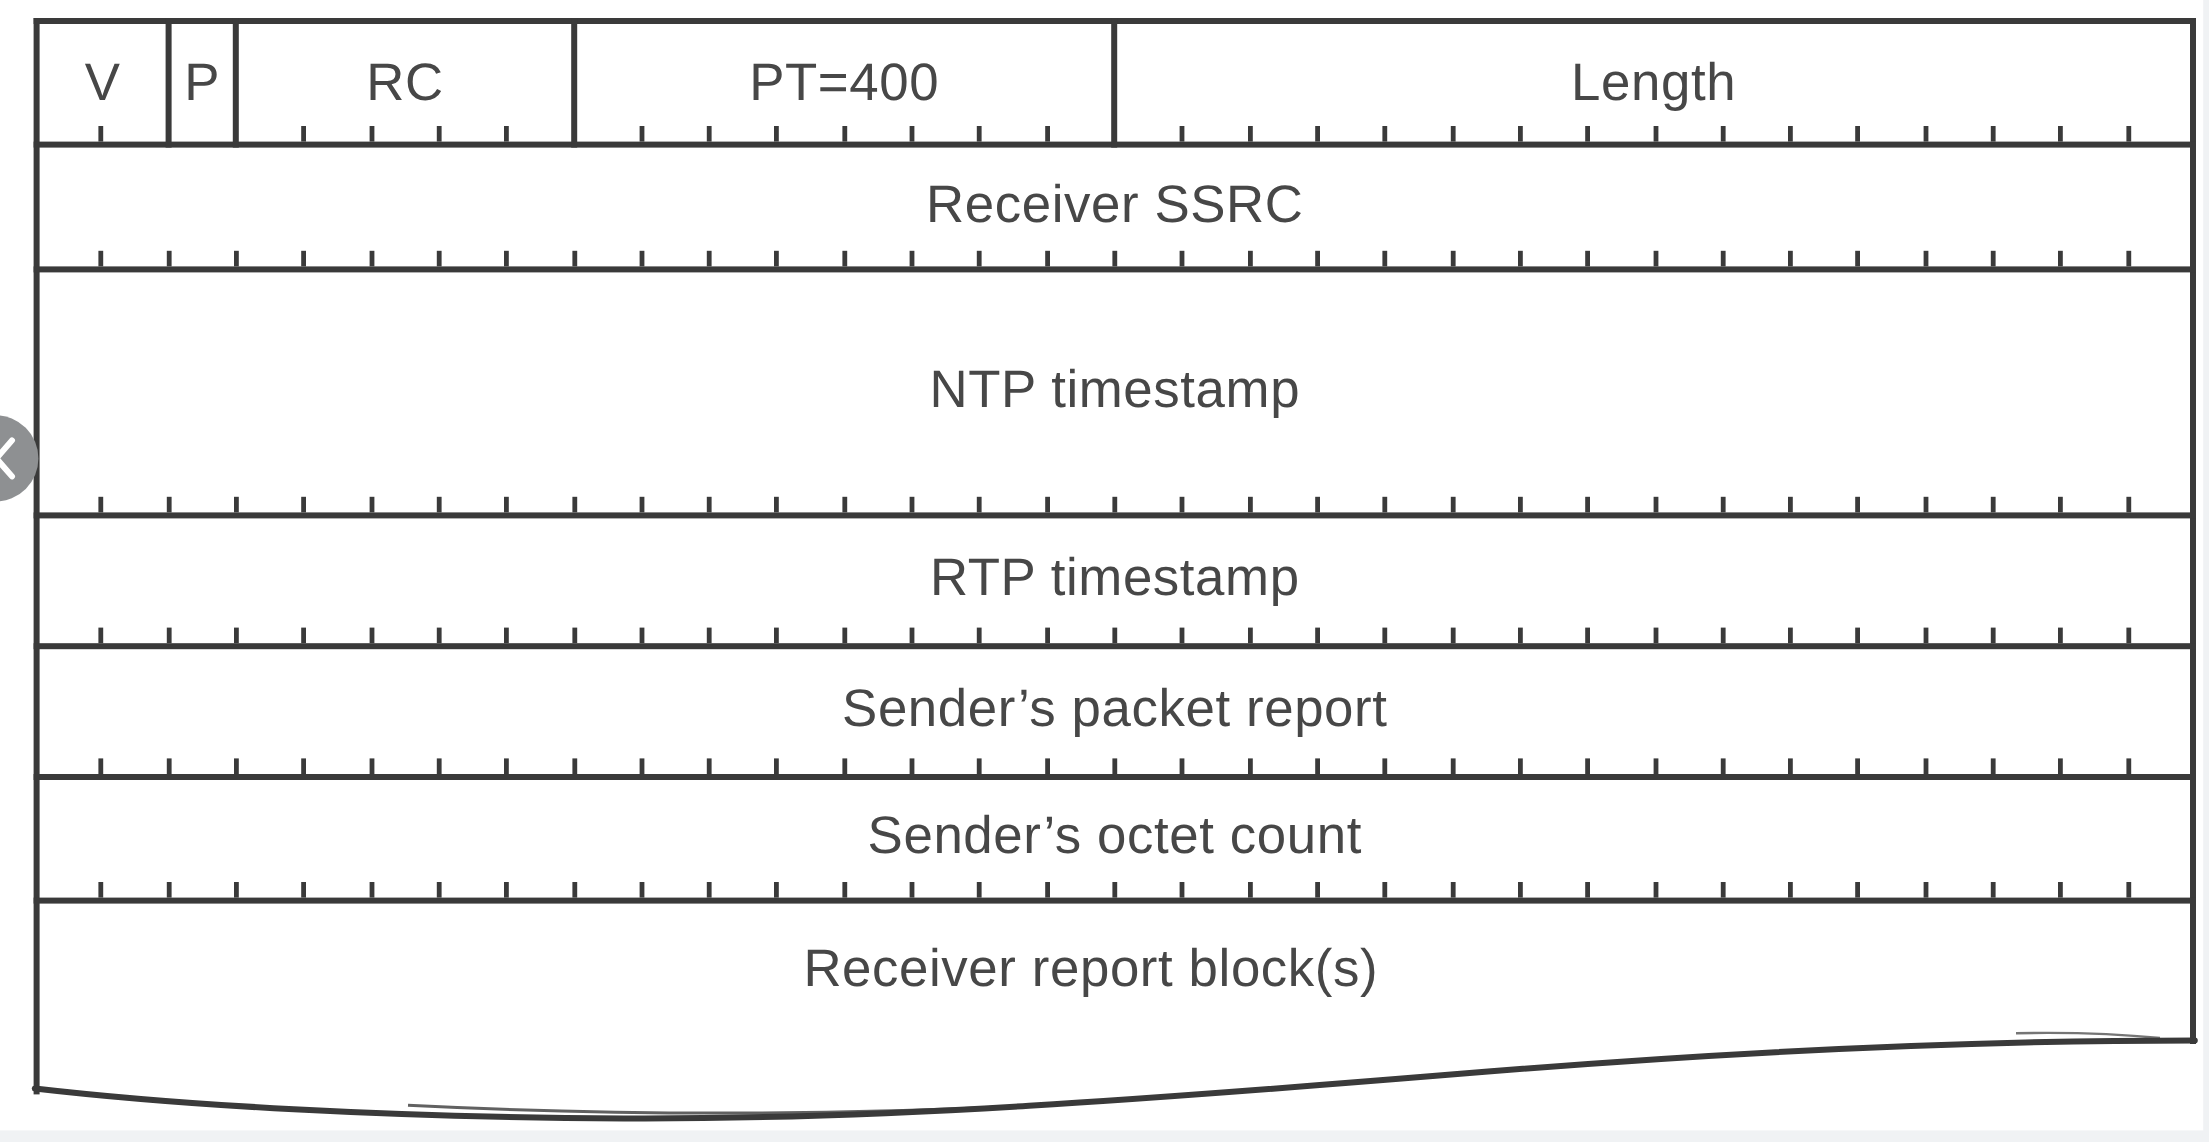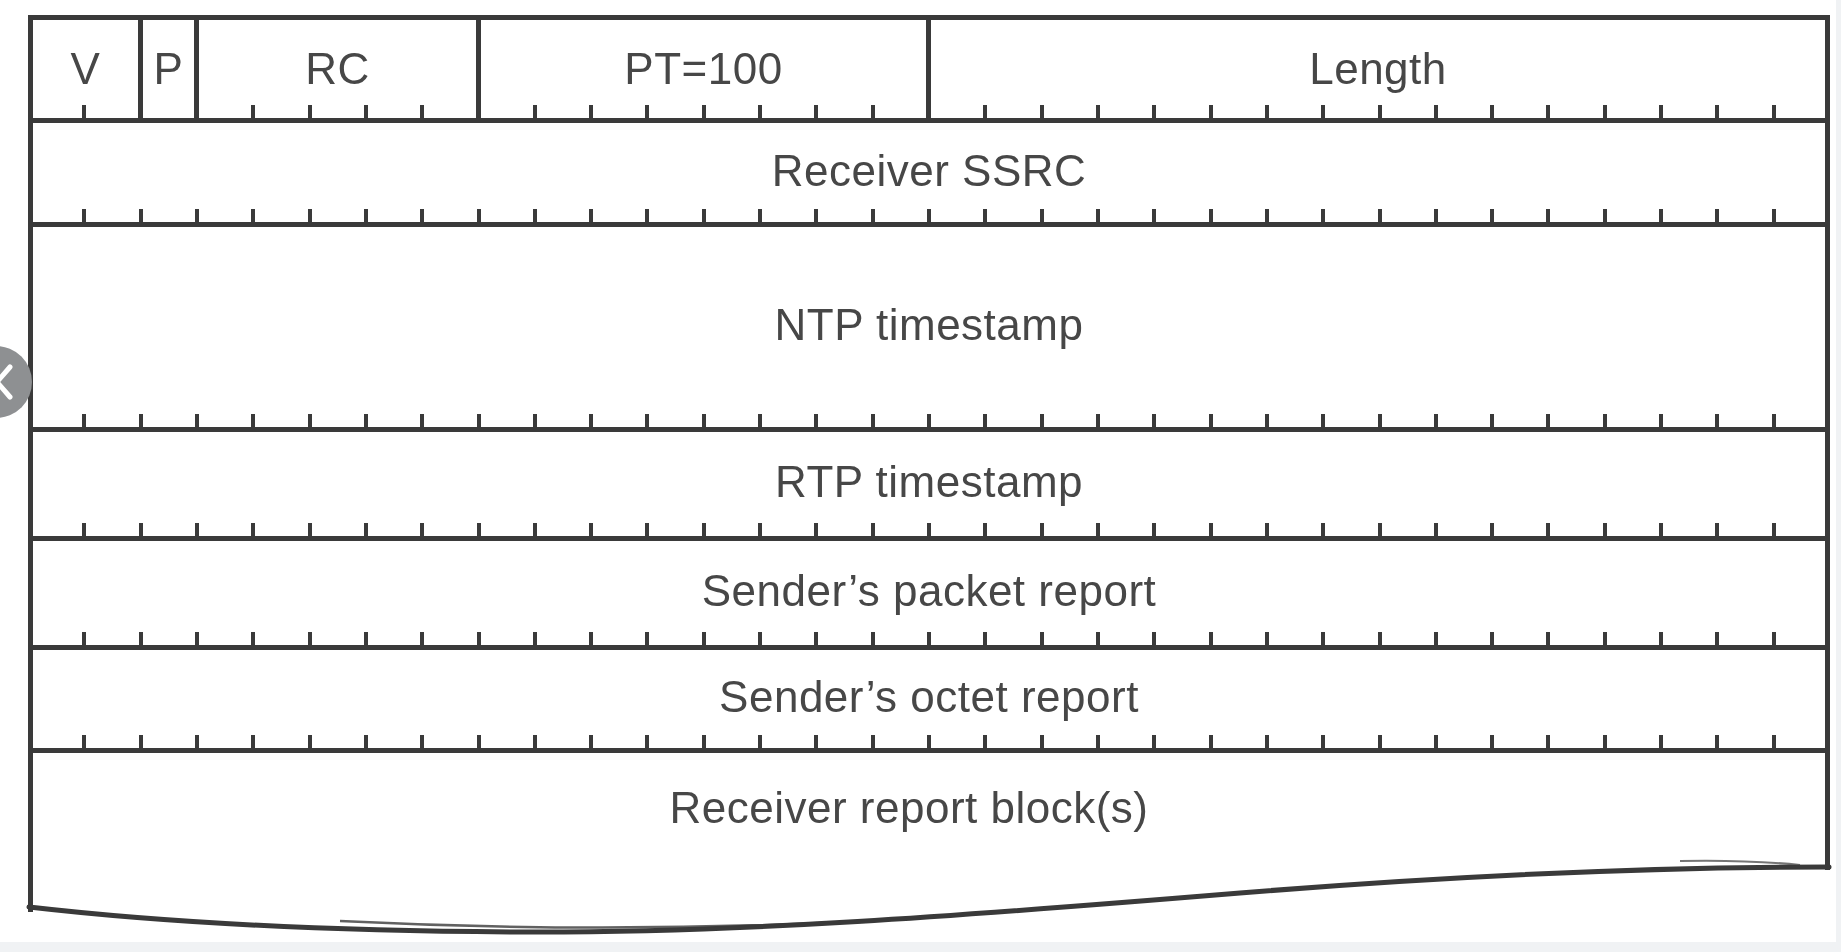--- a/index.html
+++ b/index.html
@@ -285,28 +285,28 @@
       <div class="tick" style="left: 1546.44px; top: 735px;"></div>
       <div class="tick" style="left: 1602.75px; top: 735px;"></div>
       <div class="tick" style="left: 1659.06px; top: 735px;"></div>
       <div class="tick" style="left: 1715.38px; top: 735px;"></div>
       <div class="tick" style="left: 1771.69px; top: 735px;"></div>
     </div>
 
   <div class="label cell-v">V</div>
   <div class="label cell-p">P</div>
   <div class="label cell-rc">RC</div>
-  <div class="label cell-pt">PT=100</div>
+  <div class="label cell-pt">PT=400</div>
   <div class="label cell-len">Length</div>
 
   <div class="label row-ssrc">Receiver SSRC</div>
   <div class="label row-ntp">NTP timestamp</div>
   <div class="label row-rtp">RTP timestamp</div>
   <div class="label row-pkt">Sender’s packet report</div>
-  <div class="label row-oct">Sender’s octet report</div>
+  <div class="label row-oct">Sender’s octet count</div>
   <div class="label row-rrb">Receiver report block(s)</div>
 
   <svg class="torn-svg" viewBox="0 0 1841 952">
     <path stroke-width="5" stroke-linecap="round" d="M 29 907 C 150 921, 320 931, 520 932 C 740 933, 960 916, 1240 893 C 1450 876, 1640 867, 1829 867" stroke="#3a3a3a"></path>
     <path stroke-width="2.5" opacity="0.8" d="M 340 921 C 520 930, 720 930, 920 918" stroke="#3a3a3a"></path>
     <path stroke-width="2" opacity="0.7" d="M 1680 861 C 1730 860, 1770 862, 1800 865" stroke="#3a3a3a"></path>
   </svg>
 </div>
 
 <button class="nav-back">

